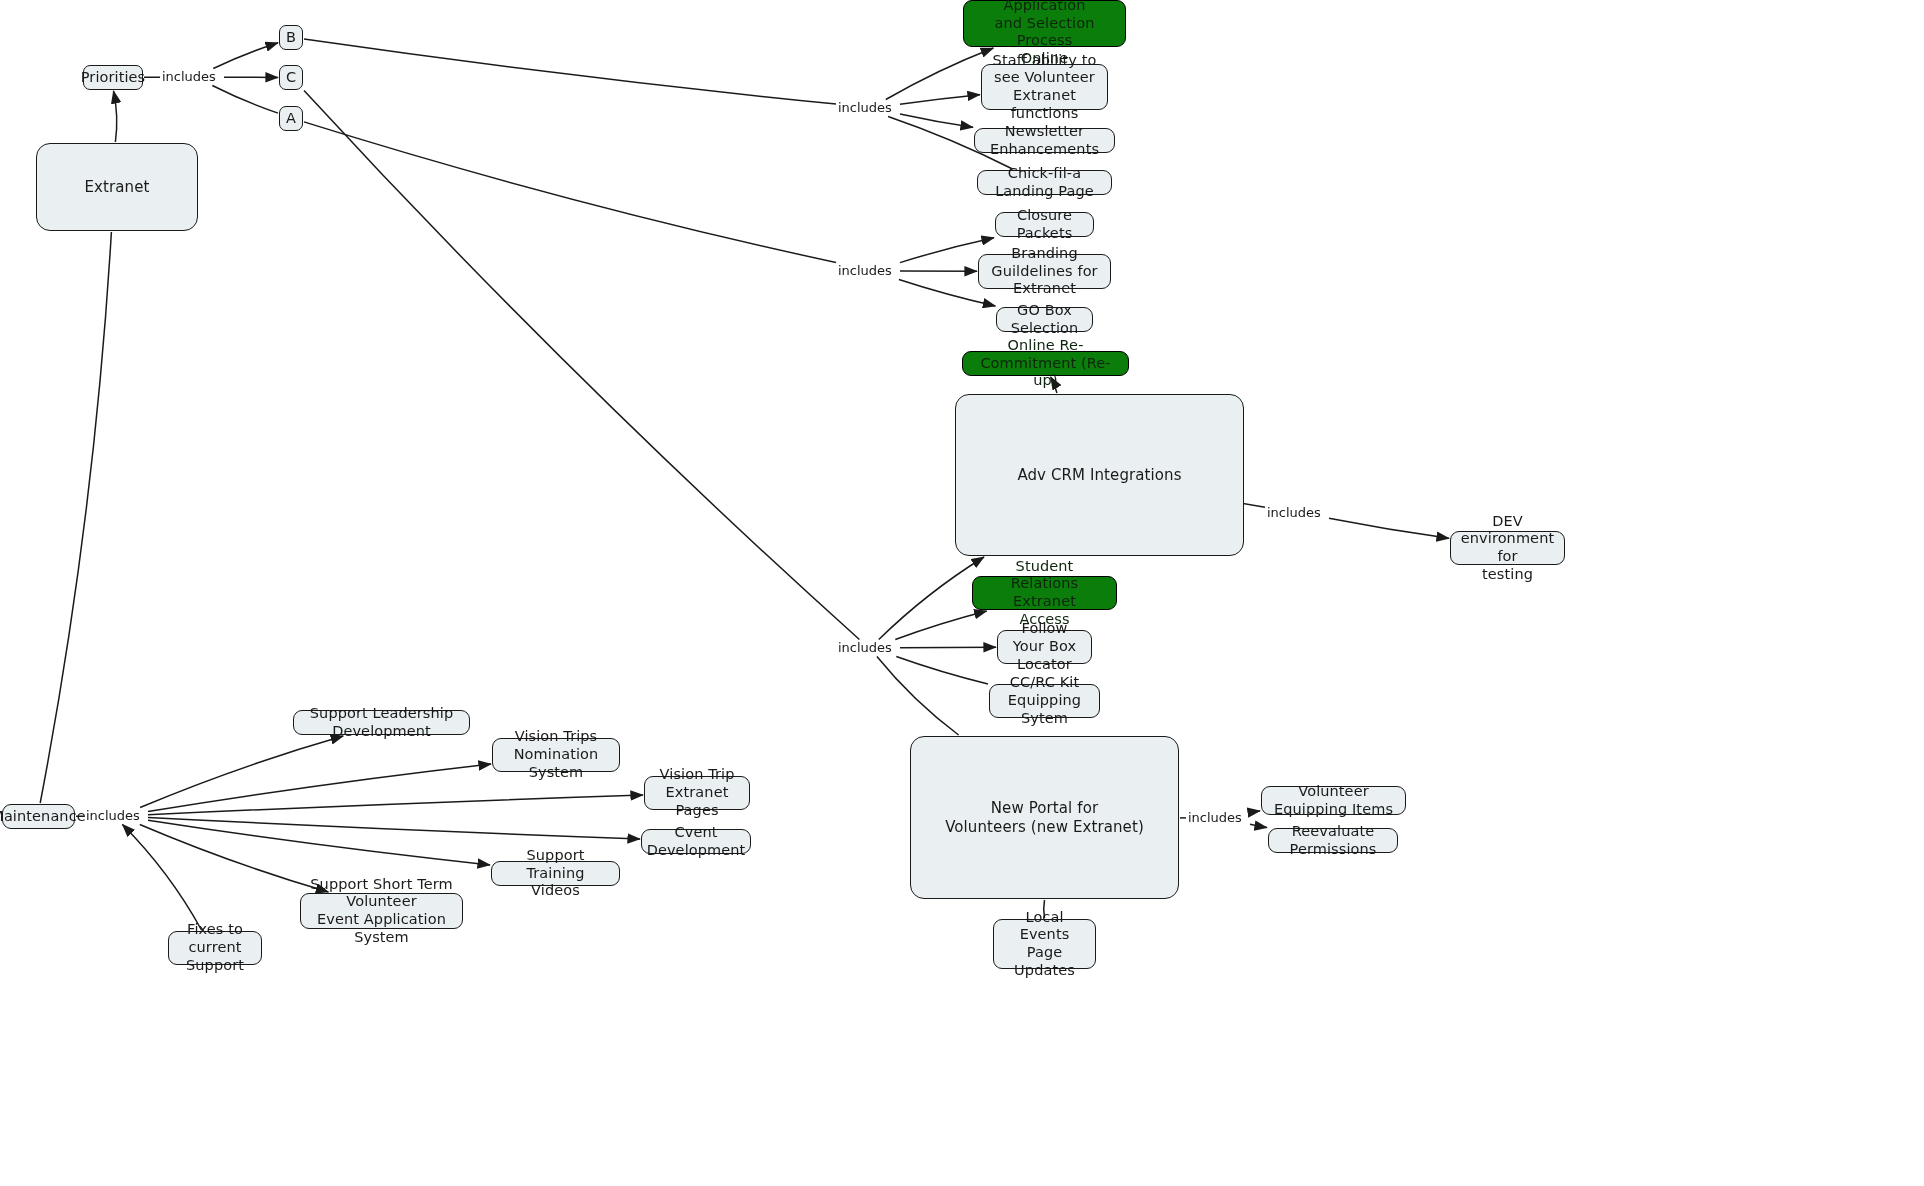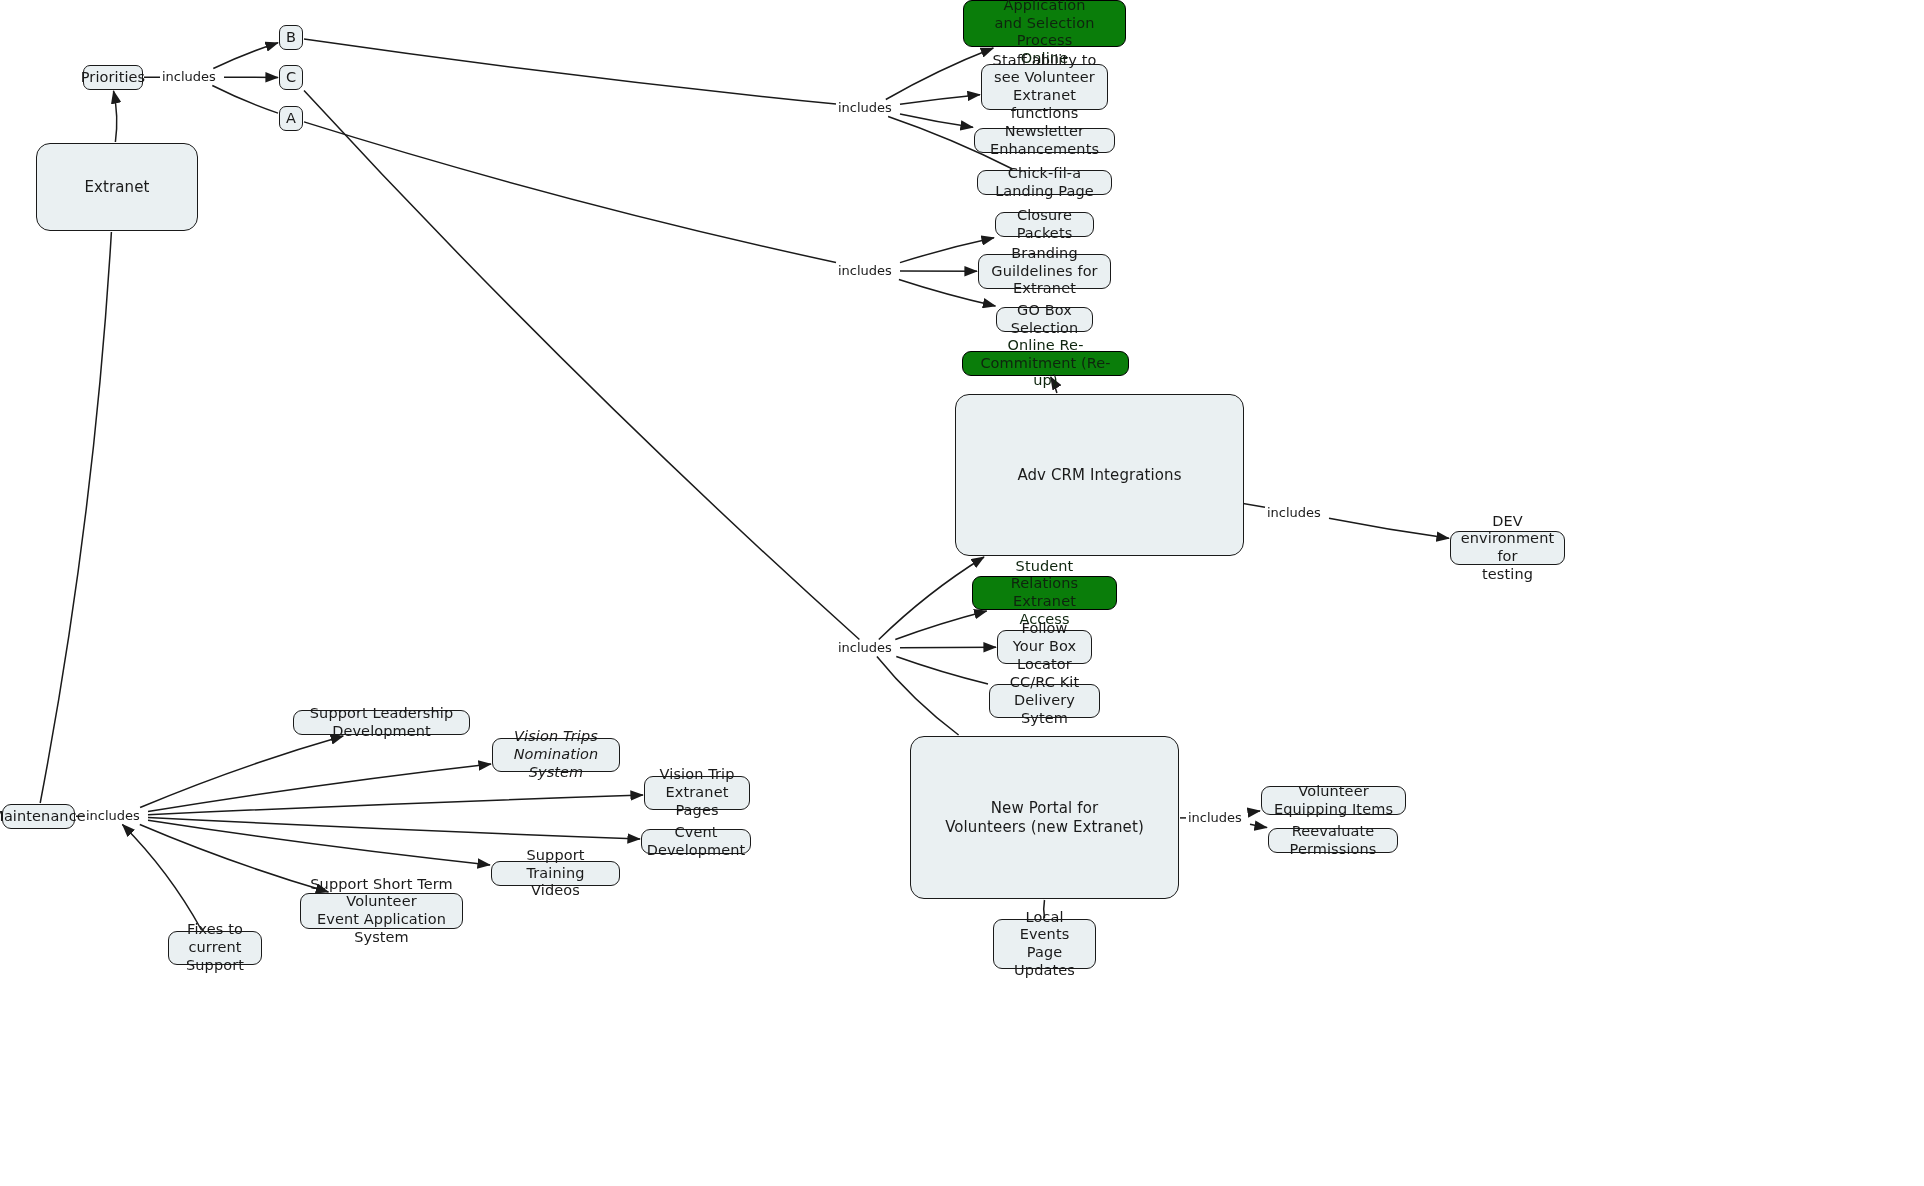--- a/index.html
+++ b/index.html
@@ -131,33 +131,33 @@
       <div class="node" style="left: 995px; top: 212px; width: 99px; height: 25px;">Closure Packets</div>
       <div class="node" style="left: 978px; top: 254px; width: 133px; height: 35px;">Branding Guildelines for
 Extranet</div>
       <div class="node" style="left: 996px; top: 307px; width: 97px; height: 25px;">GO Box Selection</div>
       <div class="node green" style="left: 962px; top: 351px; width: 167px; height: 25px;">Online Re-Commitment (Re-up)</div>
       <div class="node big" style="left: 955px; top: 394px; width: 289px; height: 162px;">Adv CRM Integrations</div>
       <div class="node green" style="left: 972px; top: 576px; width: 145px; height: 34px;">Student Relations Extranet
 Access</div>
       <div class="node" style="left: 997px; top: 630px; width: 95px; height: 34px;">Follow Your Box
 Locator</div>
-      <div class="node" style="left: 989px; top: 684px; width: 111px; height: 34px;">CC/RC Kit Delivery
+      <div class="node" style="left: 989px; top: 684px; width: 111px; height: 34px;">CC/RC Kit Equipping
 Sytem</div>
       <div class="node big" style="left: 910px; top: 736px; width: 269px; height: 163px;">New Portal for
 Volunteers (new Extranet)</div>
       <div class="node" style="left: 993px; top: 919px; width: 103px; height: 50px;">Local Events Page
 Updates</div>
       <div class="node" style="left: 1450px; top: 531px; width: 115px; height: 34px;">DEV environment for
 testing</div>
       <div class="node" style="left: 1261px; top: 786px; width: 145px; height: 29px;">Volunteer Equipping Items</div>
       <div class="node" style="left: 1268px; top: 828px; width: 130px; height: 25px;">Reevaluate Permissions</div>
       <div class="node" style="left: 2px; top: 804px; width: 73px; height: 25px;">Maintenance</div>
       <div class="node" style="left: 293px; top: 710px; width: 177px; height: 25px;">Support Leadership Development</div>
-      <div class="node" style="left: 492px; top: 738px; width: 128px; height: 34px; font-style: italic;">Vision Trips Nomination
+      <div class="node" style="left: 492px; top: 738px; width: 128px; height: 34px;">Vision Trips Nomination
 System</div>
       <div class="node" style="left: 644px; top: 776px; width: 106px; height: 34px;">Vision Trip Extranet
 Pages</div>
       <div class="node" style="left: 641px; top: 829px; width: 110px; height: 25px;">Cvent Development</div>
       <div class="node" style="left: 491px; top: 861px; width: 129px; height: 25px;">Support Training Videos</div>
       <div class="node" style="left: 300px; top: 893px; width: 163px; height: 36px;">Support Short Term Volunteer
 Event Application System</div>
       <div class="node" style="left: 168px; top: 931px; width: 94px; height: 34px;">Fixes to current
 Support</div>
     </div>

